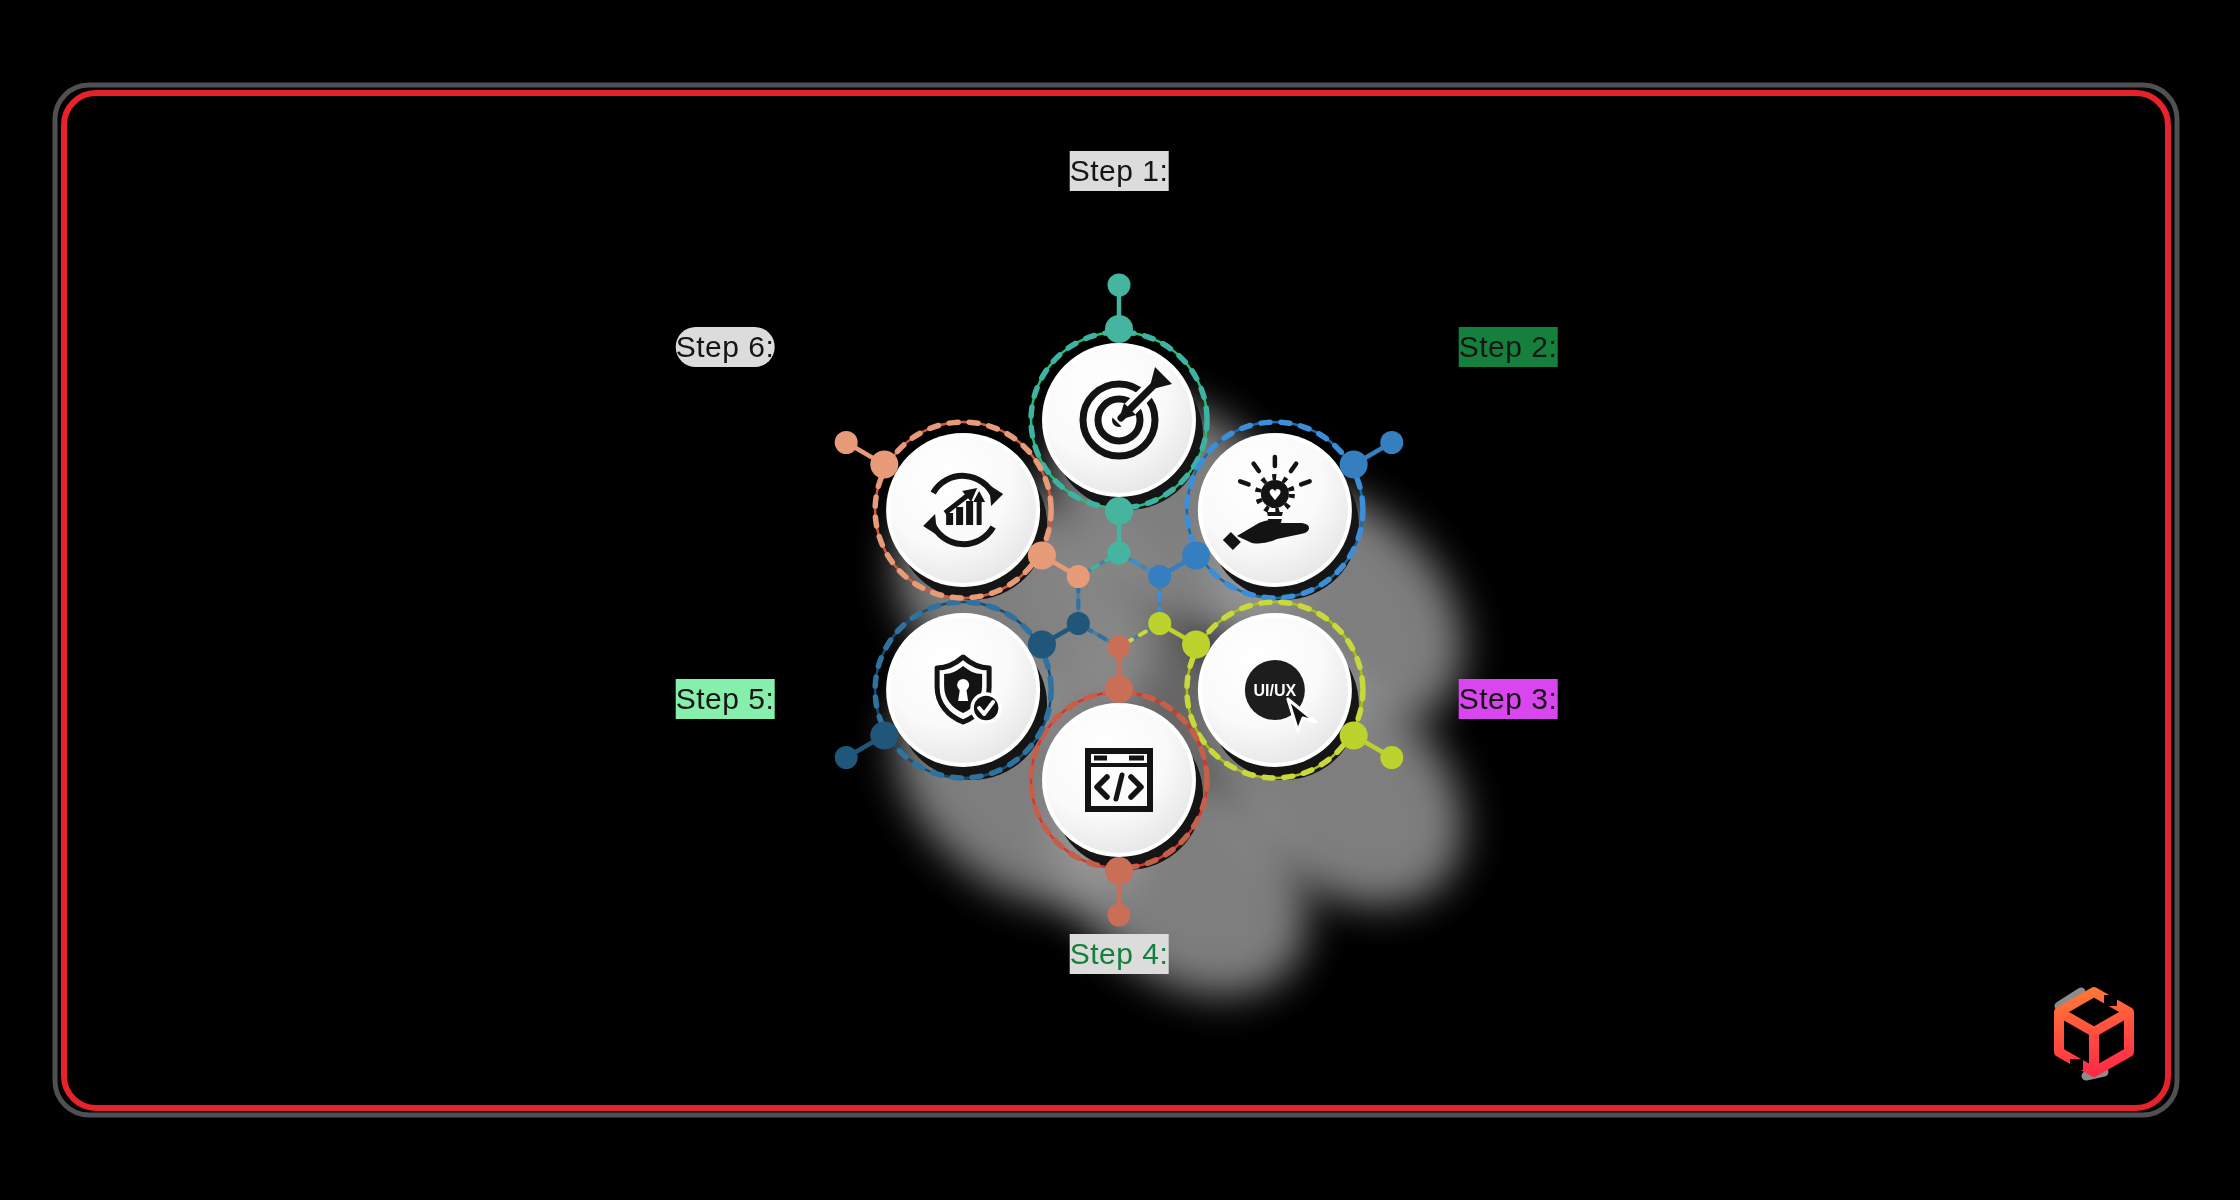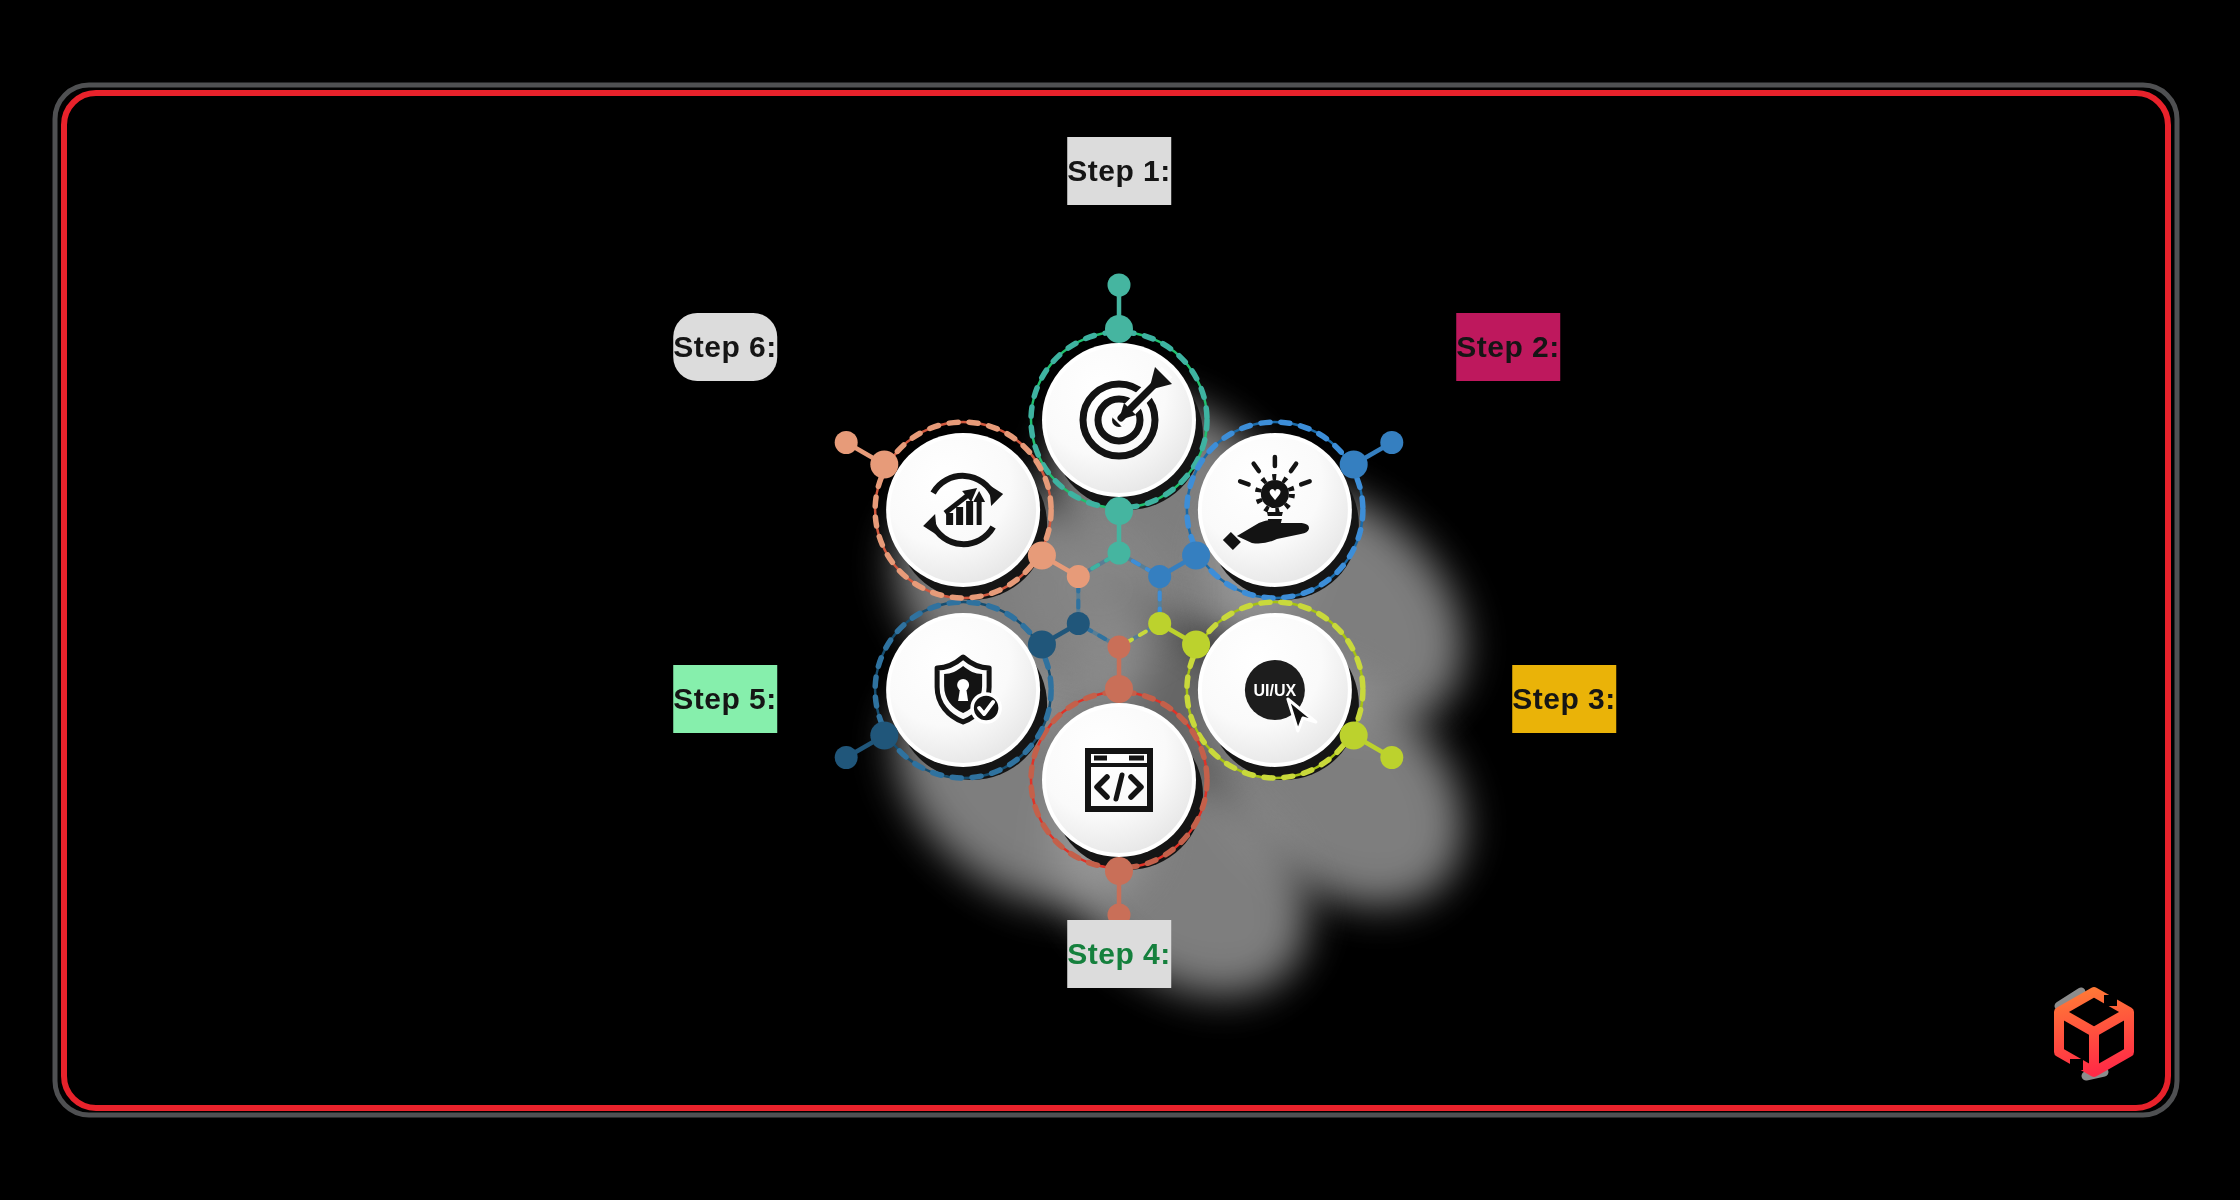--- a/index.html
+++ b/index.html
@@ -1,21 +1,21 @@
 <!DOCTYPE html>
 <html><head>
 <meta charset="utf-8">
 <style>
   html,body{margin:0;padding:0;background:#000;}
   .stage{position:relative;width:2240px;height:1200px;background:#000;overflow:hidden;
          font-family:"Liberation Sans", sans-serif;}
   #scene{position:absolute;left:0;top:0;width:2240px;height:1200px;}
   .step-label{position:absolute;display:flex;align-items:center;justify-content:center;
-dis      width:154px;height:68px;transform:translate(-50%,-50%);
-      font-weight:700;font-size:30px;letter-spacing:0.5px;}
+dis      width:154px;height:40px;transform:translate(-50%,-50%);
+      font-weight:400;font-size:30px;letter-spacing:0.5px;}
 </style>
 </head>
 <body>
 
 <div class="stage" id="stage" style="background: rgb(0, 0, 0);">
   <svg id="scene" viewBox="0 0 2240 1200">
     <defs>
       <filter id="sblur" x="-80%" y="-80%" width="260%" height="260%">
         <feGaussianBlur stdDeviation="20"></feGaussianBlur>
       </filter>
@@ -207,19 +207,19 @@
       <path d="M-8,44 L10,40" stroke="#8c8c8c" stroke-width="9" stroke-linecap="round" fill="none"></path>
       <path d="M0,-40 L35,-20 L35,20 L0,40 L-35,20 L-35,-20 Z" stroke="url(#logoGrad)" stroke-width="10" stroke-linejoin="round" fill="none"></path>
       <path d="M-35,-20 L0,0 L35,-20" stroke="url(#logoGrad)" stroke-width="10" stroke-linejoin="round" fill="none"></path>
       <path d="M0,0 L0,40" stroke="url(#logoGrad)" stroke-width="10" fill="none"></path>
       <rect x="10" y="-37" width="13" height="11" fill="#000"></rect>
       <rect x="-24" y="27" width="13" height="11" fill="#000"></rect>
     </g>
   </svg>
   <div id="labels">
       <div class="step-label" style="left: 1119px; top: 171px; background: rgb(220, 220, 220); color: rgb(21, 21, 21);">Step 1:</div>
-      <div class="step-label" style="left: 1508px; top: 347px; background: #be185d; color: rgb(21, 21, 21); text-align: right;">Step 2:</div>
-      <div class="step-label" style="left: 1564px; top: 699px; background: #eab308; color: rgb(21, 21, 21);">Step 3:</div>
+      <div class="step-label" style="left: 1508px; top: 347px; background: #15803d; color: rgb(21, 21, 21); text-align: right;">Step 2:</div>
+      <div class="step-label" style="left: 1508px; top: 699px; background: #d946ef; color: rgb(21, 21, 21);">Step 3:</div>
       <div class="step-label" style="left: 1119px; top: 954px; background: rgb(220, 220, 220); color: #15803d;">Step 4:</div>
       <div class="step-label" style="left: 725px; top: 699px; background: #86efac; color: rgb(21, 21, 21);">Step 5:</div>
       <div class="step-label" style="left: 725px; top: 347px; background: rgb(220, 220, 220); color: rgb(21, 21, 21); border-radius: 24px;">Step 6:</div>
     </div>
 </div>
 
 </body></html>

